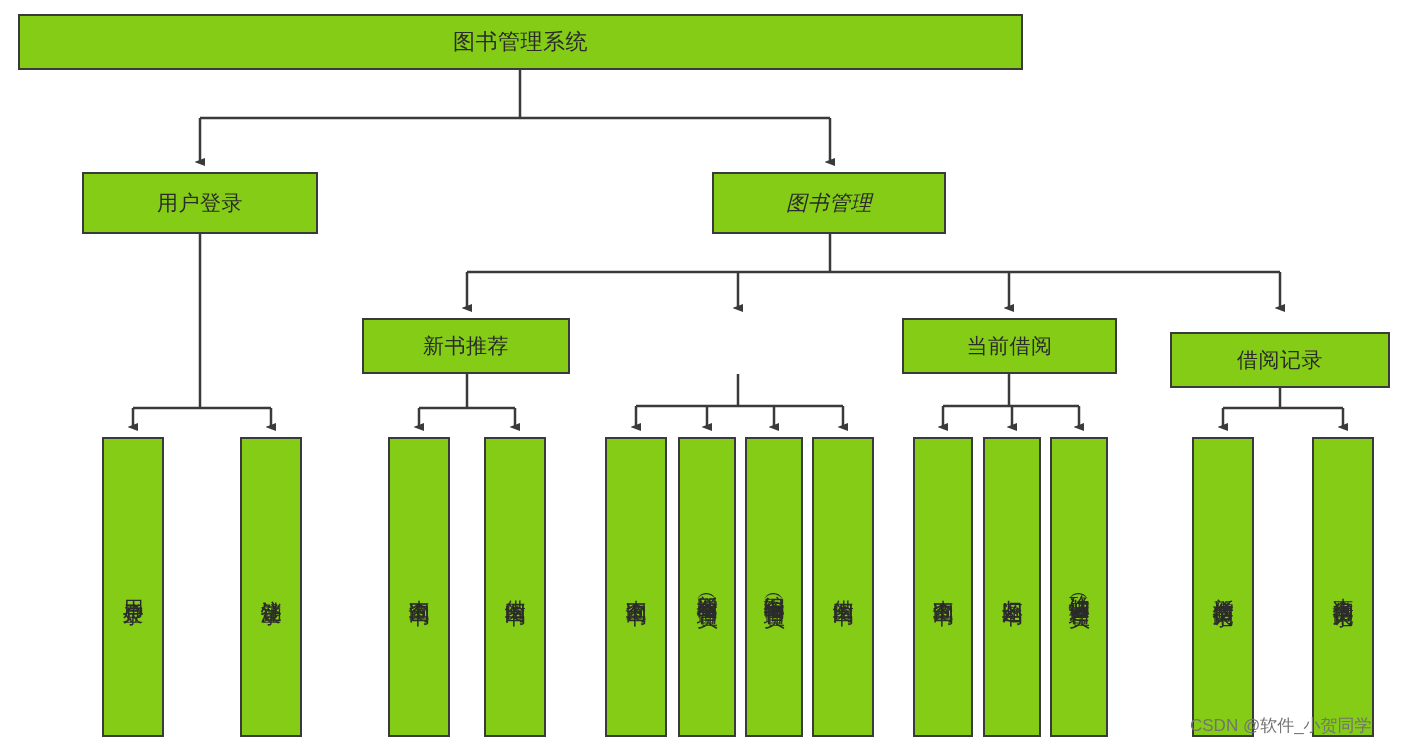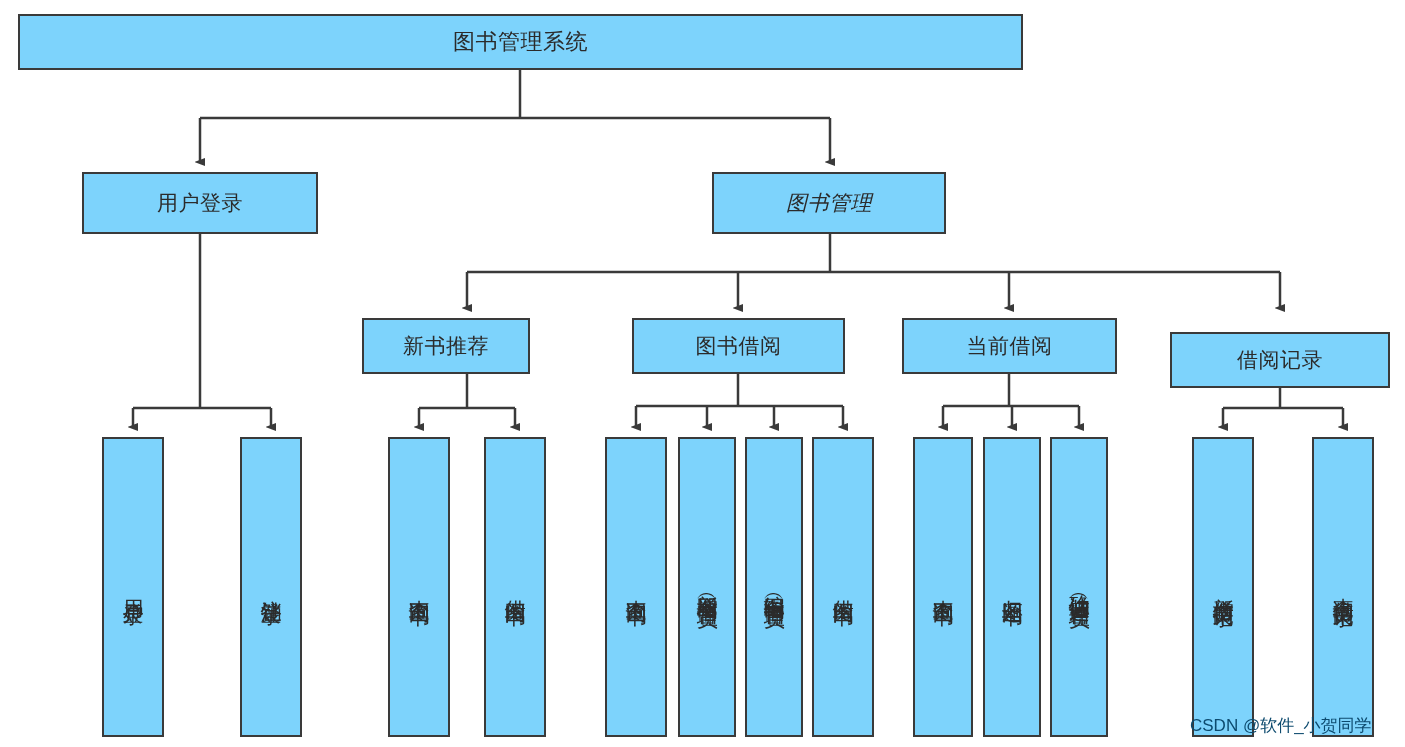--- a/index.html
+++ b/index.html
@@ -23,21 +23,21 @@
     left: 0;
     top: 0;
     width: 1405px;
     height: 747px;
     pointer-events: none;
   }
   .node {
     position: absolute;
     box-sizing: border-box;
     border: 2.5px solid #3a3a3a;
-    background: #7dd3fc;
+    background: #84cc16;
     display: flex;
     align-items: center;
     justify-content: center;
     color: #2b2b2b;
     z-index: 2;
   }
   .node .label {
     display: block;
     text-align: center;
     line-height: 1.18;
@@ -62,21 +62,21 @@
     line-height: 1.25;
     letter-spacing: 2px;
     white-space: nowrap;
     max-height: 100%;
   }
   .watermark {
     position: absolute;
     left: 1190px;
     top: 714px;
     font-size: 17px;
-    color: #0c4a6e;
+    color: #737373;
     z-index: 5;
     white-space: nowrap;
     user-select: none;
   }
 </style>
 </head>
 <body>
 
 <div id="canvas">
 
@@ -134,25 +134,22 @@
     <span class="label">图书管理系统</span>
   </div>
 
   <div class="node h" style="left: 82px; top: 172px; width: 236px; height: 62px;">
     <span class="label">用户登录</span>
   </div>
   <div class="node h" style="left: 712px; top: 172px; width: 234px; height: 62px; font-style: italic;">
     <span class="label">图书管理</span>
   </div>
 
-  <div class="node h" style="left: 362px; top: 318px; width: 168px; height: 56px;">
+  <div class="node h" style="left: 362px; top: 318px; width: 208px; height: 56px;">
     <span class="label">新书推荐</span>
-  </div>
-  <div class="node h" style="left: 632px; top: 318px; width: 213px; height: 56px;">
-    <span class="label">图书借阅</span>
   </div>
   <div class="node h" style="left: 902px; top: 318px; width: 215px; height: 56px;">
     <span class="label">当前借阅</span>
   </div>
   <div class="node h" style="left: 1170px; top: 332px; width: 220px; height: 56px;">
     <span class="label">借阅记录</span>
   </div>
 
   <div class="node v" style="left: 102px; top: 437px; width: 62px; height: 300px;">
     <span class="label">用户登录</span>

